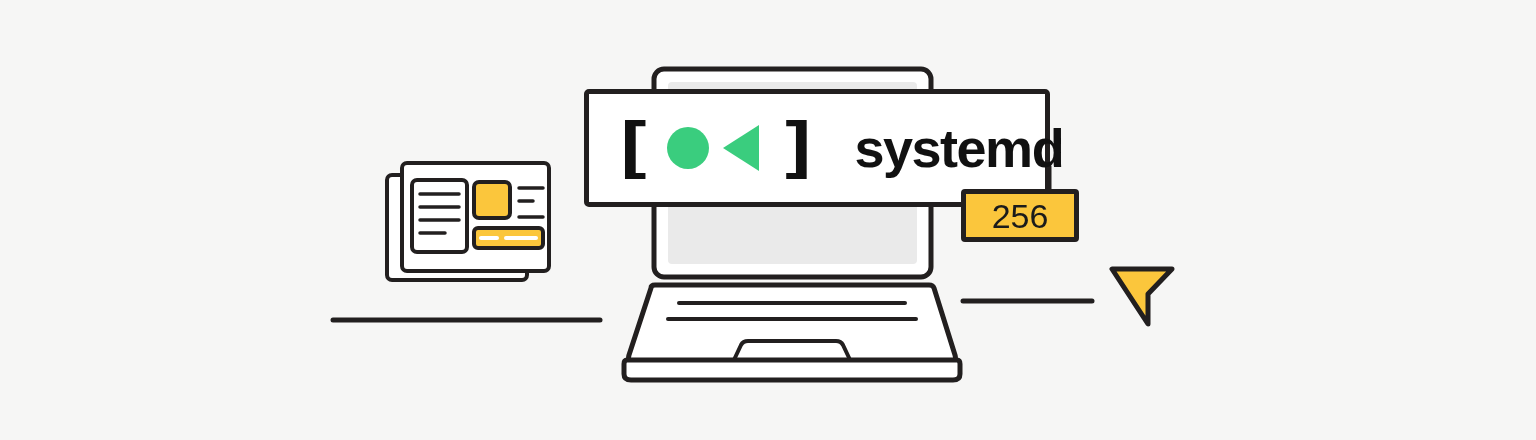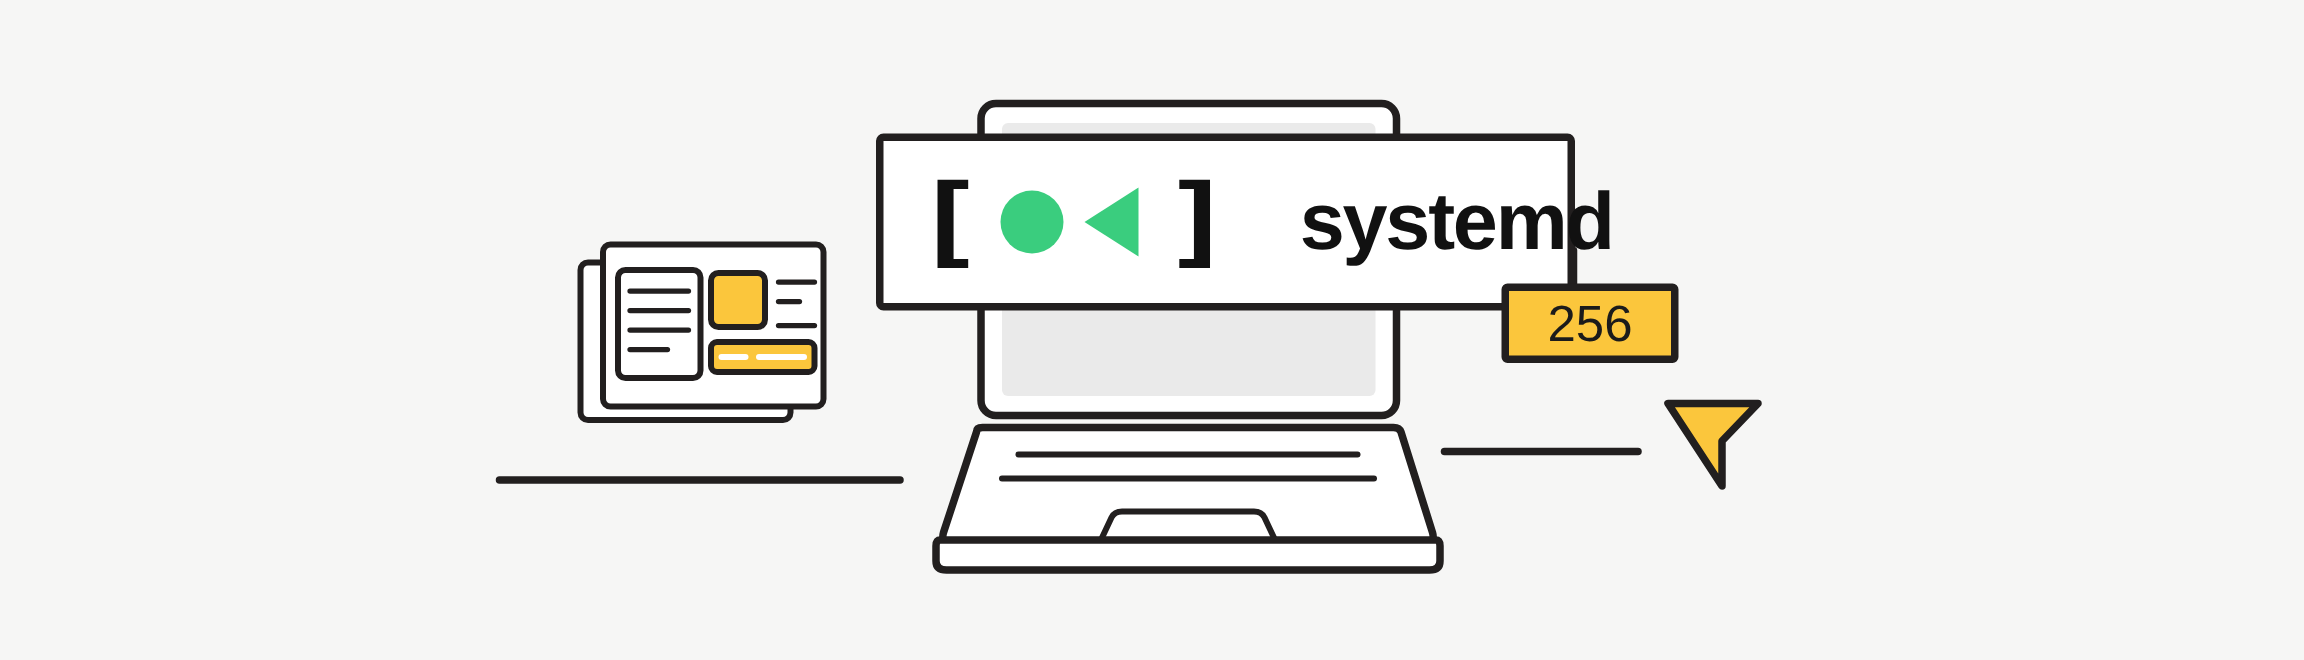--- a/index.html
+++ b/index.html
@@ -84,28 +84,28 @@
     border-right: 36px solid #3acd7e;
     display: inline-block;
     margin-right: 8px;
   }
   #banner-title {
     font-family: "Liberation Sans", sans-serif;
     font-weight: 700;
     font-size: 54px;
     letter-spacing: -1.5px;
     color: #111111;
-    margin-left: 48px;
+    margin-left: 36px;
     white-space: nowrap;
   }
 
   
   #badge {
     position: absolute;
-    left: 1001px;
+    left: 961px;
     top: 189px;
     width: 118px;
     height: 53px;
     background: #fbc63c;
     border: 5px solid #221f1f;
     border-radius: 4px;
     box-sizing: border-box;
     display: flex;
     align-items: center;
     justify-content: center;

